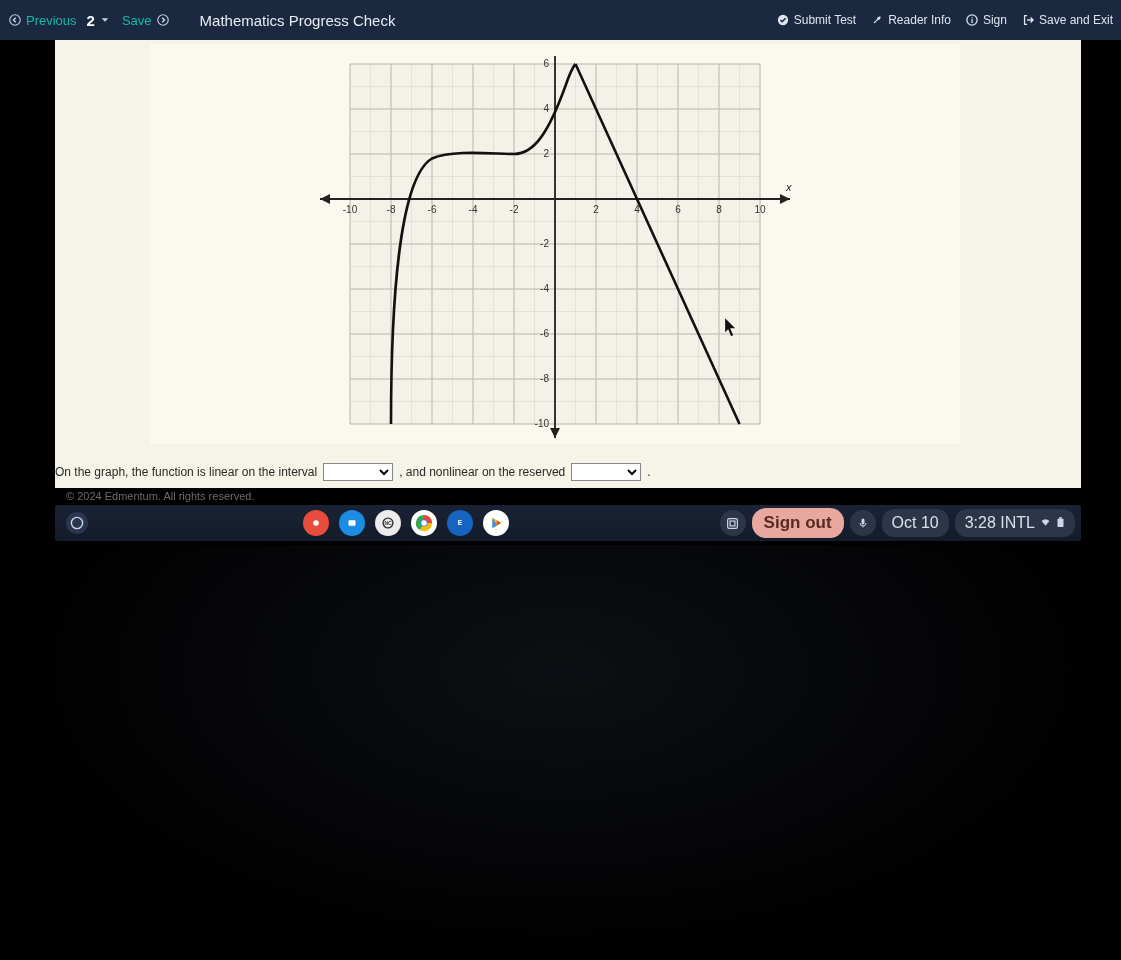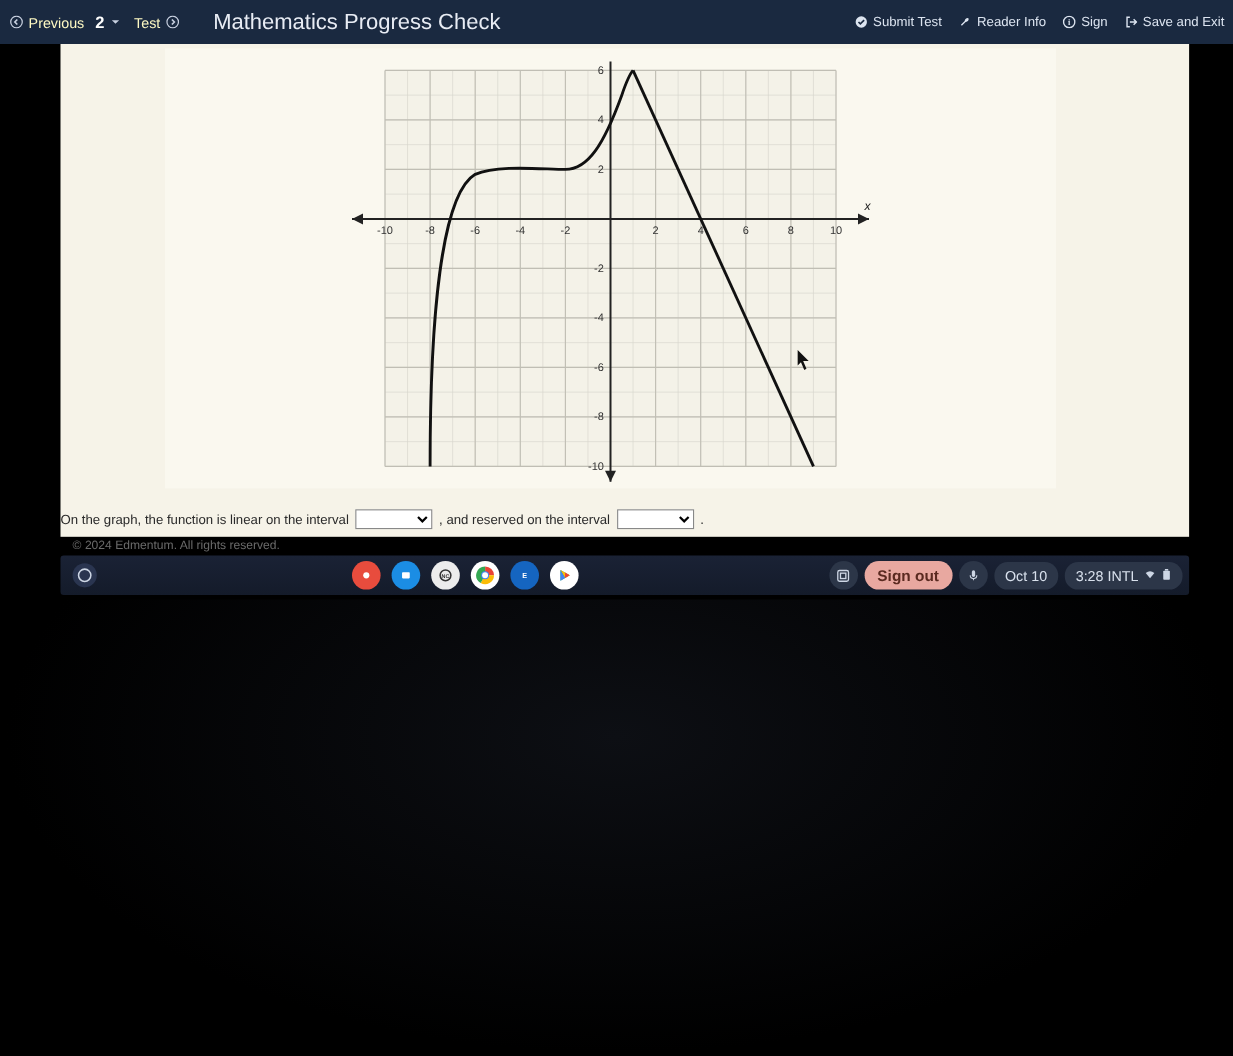--- a/index.html
+++ b/index.html
@@ -6,23 +6,23 @@
   html, body { width: 1121px; height: 960px; background: #000; font-family: Arial, sans-serif; overflow: hidden; }
   .screen { width: 1121px; height: 960px; background: #000; position: relative; }
   
   
   .topbar {
     position: absolute; top: 0; left: 0; right: 0; height: 40px;
     background: #1a2940; color: #c8d0e0; display: flex; align-items: center;
     padding: 0 8px; font-size: 13px;
   }
   .topbar-left { display: flex; align-items: center; gap: 10px; }
-  .topbar-left .nav-btn { display: flex; align-items: center; gap: 4px; cursor: pointer; color: #fef9c3; }
+  .topbar-left .nav-btn { display: flex; align-items: center; gap: 4px; cursor: pointer; color: #14b8a6; }
   .topbar-left .qnum { display: flex; align-items: center; gap: 3px; font-weight: bold; color: #fff; font-size: 15px; }
-  .title { margin-left: 20px; font-size: 20px; color: #e8ecf4; font-weight: 500; }
+  .title { margin-left: 20px; font-size: 15px; color: #e8ecf4; font-weight: 500; }
   .topbar-right { margin-left: auto; display: flex; align-items: center; gap: 14px; }
   .topbar-right .tool { display: flex; align-items: center; gap: 4px; cursor: pointer; font-size: 12px; color: #dce4f0; }
   .ico { display: inline-flex; width: 14px; height: 14px; align-items: center; justify-content: center; }
 
   
   .content {
     position: absolute; top: 40px; left: 55px; right: 40px; height: 448px;
     background: #f6f3e8; color: #3a3a3a;
   }
   .graph-panel {
@@ -52,25 +52,25 @@
   }
   .tb-circle {
     width: 26px; height: 26px; border-radius: 50%; margin: 0 5px;
     display: flex; align-items: center; justify-content: center; font-size: 13px;
     color: #fff; cursor: pointer; flex-shrink: 0;
   }
   .tb-launcher { background: #2a3550; width: 22px; height: 22px; }
   .tb-center { margin-left: auto; display: flex; align-items: center; }
   .tb-right { margin-left: auto; display: flex; align-items: center; gap: 6px; }
   .signout-pill {
-    background: #e8a8a0; color: #5a2a20; font-size: 14px; font-weight: bold;
+    background: #e8a8a0; color: #5a2a20; font-size: 17px; font-weight: bold;
     padding: 5px 12px; border-radius: 14px; cursor: pointer;
   }
   .tb-chip {
-    background: #2c3648; color: #d8e0ec; font-size: 13px; padding: 5px 10px;
+    background: #2c3648; color: #d8e0ec; font-size: 16px; padding: 5px 10px;
     border-radius: 12px; display: flex; align-items: center; gap: 5px;
   }
   .tb-icon-btn {
     width: 26px; height: 26px; border-radius: 50%; background: #2c3648;
     display: flex; align-items: center; justify-content: center; color: #cdd6e4;
     font-size: 12px; cursor: pointer;
   }
 
   
   .below { position: absolute; top: 545px; left: 0; right: 0; bottom: 0;
@@ -94,21 +94,21 @@
       </div>
       <div class="qnum">
         <span>2</span>
         <span class="ico">
           <svg viewBox="0 0 12 12" width="10" height="10" fill="#c8d0e0">
               <path d="M2 4l4 4 4-4z"></path>
             </svg>
         </span>
       </div>
       <div class="nav-btn">
-        <span>Test</span>
+        <span>Save</span>
         <span class="ico">
           <svg viewBox="0 0 16 16" width="12" height="12" fill="#c8d0e0">
               <circle cx="8" cy="8" r="7" fill="none" stroke="#c8d0e0" stroke-width="1.5"></circle>
               <path d="M7 5l3 3-3 3" stroke="#c8d0e0" stroke-width="2" fill="none"></path>
             </svg>
         </span>
       </div>
       <div class="title">Mathematics Progress Check</div>
     </div>
     <div class="topbar-right">
@@ -240,21 +240,21 @@
        C 302.5 105.5 343.5 110 364 110
        C 384.5 110 398.85 87.5 415.25 42.5
        C 421.4 24.5 425.5 20 425.5 20" fill="none" stroke="#111" stroke-width="2.6"></path>
           <line x1="425.5" y1="20" x2="589.5" y2="380" stroke="#111" stroke-width="2.6"></line>
           <path d="M 575.1500000000001 274.25 l 0 14 l 3 -3 l 3 7 l 2 -1 l -3-7 l 5 0 z" fill="#111"></path>
         </svg>
     </div>
     <div class="question-row">
       <span>On the graph, the function is linear on the interval</span>
       <select><option></option></select>
-      <span>, and reserved on the interval</span>
+      <span>, and nonlinear on the reserved</span>
       <select><option></option></select>
       <span>.</span>
     </div>
   </div>
 
   <div class="copyright">© 2024 Edmentum. All rights reserved.</div>
 
   <div class="taskbar">
     <div class="tb-circle tb-launcher">
       <svg viewBox="0 0 20 20" width="14" height="14">

